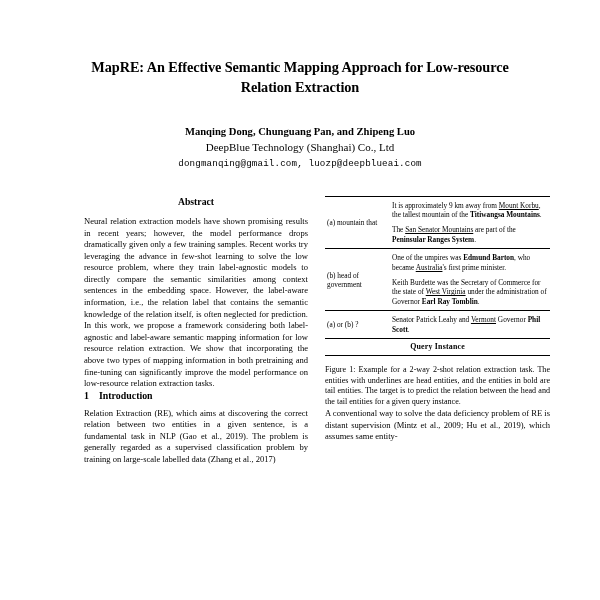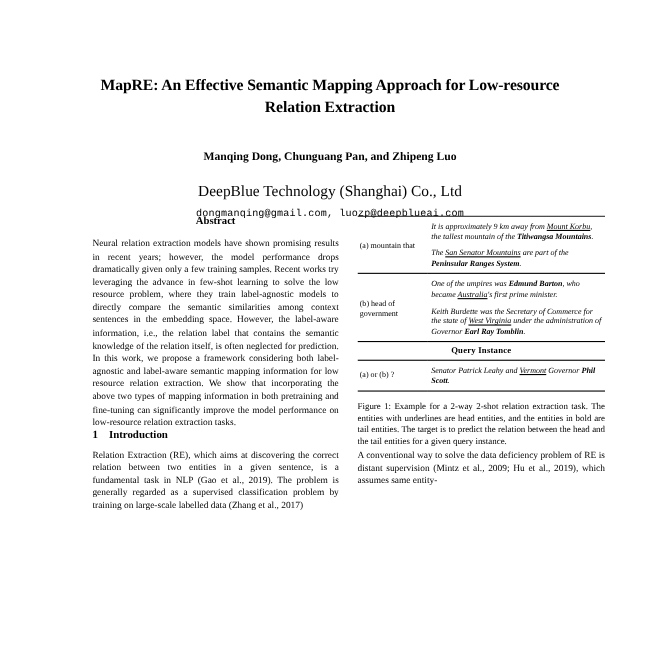--- a/index.html
+++ b/index.html
@@ -11,21 +11,21 @@
     width: 600px;
     height: 600px;
     overflow: hidden;
     font-family: "Liberation Serif", "DejaVu Serif", serif;
     color: #000000;
   }
   .page {
     position: relative;
     width: 600px;
     height: 600px;
-    padding: 11px;
+    padding: 0;
     box-sizing: border-box;
   }
 
   
   .title-block {
     padding: 0 68px;
     padding-top: 58px;
     text-align: center;
   }
   .paper-title {
@@ -35,23 +35,23 @@
     letter-spacing: -0.1px;
     margin: 0;
   }
   .authors {
     margin-top: 27px;
     font-size: 10.6px;
     font-weight: bold;
     line-height: 1.42;
   }
   .affiliation {
-    font-size: 14px;
+    font-size: 11px;
     line-height: 1.45;
-    margin-top: 15px;
+    margin-top: 1px;
   }
   .emails {
     margin-top: 2px;
     font-family: "Liberation Mono", "DejaVu Sans Mono", monospace;
     font-size: 9.2px;
     letter-spacing: 0.15px;
   }
 
   
   .columns {
@@ -122,21 +122,21 @@
     width: 58px;
     font-size: 7.3px;
     padding: 3px 4px 3px 2px !important;
     vertical-align: middle;
     line-height: 1.28;
   }
   .cell-text {
     padding: 4px 2px 4px 3px !important;
     vertical-align: top;
   }
-  .cell-text .inst { margin: 0; font-style: italic; }
+  .cell-text .inst { margin: 0; }
   .cell-text .inst + .inst { margin-top: 5.5px; }
   .u { text-decoration: underline; }
   .b { font-weight: bold; }
 
   .fig-caption {
     font-size: 8.1px;
     line-height: 1.35;
     text-align: justify;
     margin: 9px 0 0 0;
   }
@@ -179,29 +179,29 @@
             </td>
           </tr>
           <tr>
             <td class="cell-label rule-thin">(b) head of government</td>
             <td class="cell-text rule-thin">
               <p class="inst"><span>One of the umpires was </span><span class="b">Edmund Barton</span><span>, who became </span><span class="u">Australia</span><span>'s first prime minister.</span></p>
               <p class="inst"><span>Keith Burdette was the Secretary of Commerce for the state of </span><span class="u">West Virginia</span><span> under the administration of Governor </span><span class="b">Earl Ray Tomblin</span><span>.</span></p>
             </td>
           </tr>
           <tr>
-            <td class="tbl-head rule-thick" colspan="2">Query Instance</td>
-          </tr>
-          <tr>
             <td class="cell-label rule-thin">(a) or (b) ?</td>
             <td class="cell-text rule-thin">
               <p class="inst"><span>Senator Patrick Leahy and </span><span class="u">Vermont</span><span> Governor </span><span class="b">Phil Scott</span><span>.</span></p>
             </td>
           </tr>
           <tr>
+            <td class="tbl-head rule-thick" colspan="2">Query Instance</td>
+          </tr>
+          <tr>
             <td class="rule-thick" colspan="2"></td>
           </tr>
         </tbody>
       </table>
 
       <p class="fig-caption">Figure 1: Example for a 2-way 2-shot relation extraction task. The entities with underlines are head entities, and the entities in bold are tail entities. The target is to predict the relation between the head and the tail entities for a given query instance.</p>
 
       <p class="body">A conventional way to solve the data deficiency problem of RE is distant supervision (Mintz et al., 2009; Hu et al., 2019), which assumes same entity-</p>
     </div>
 

